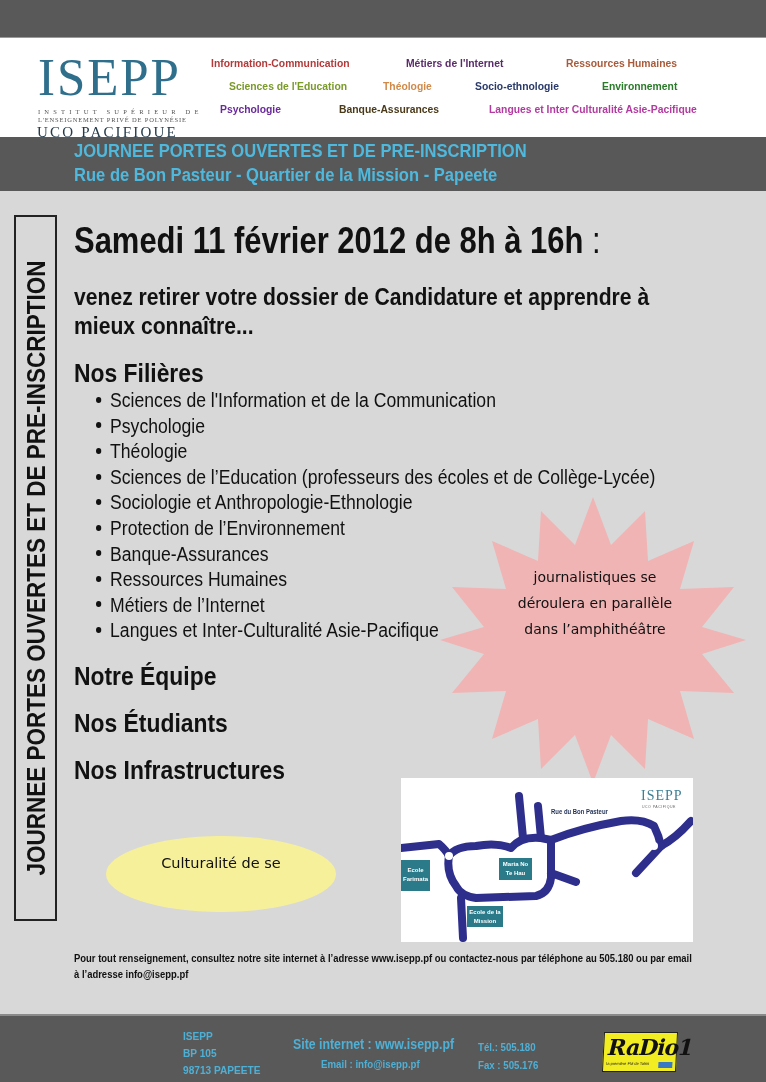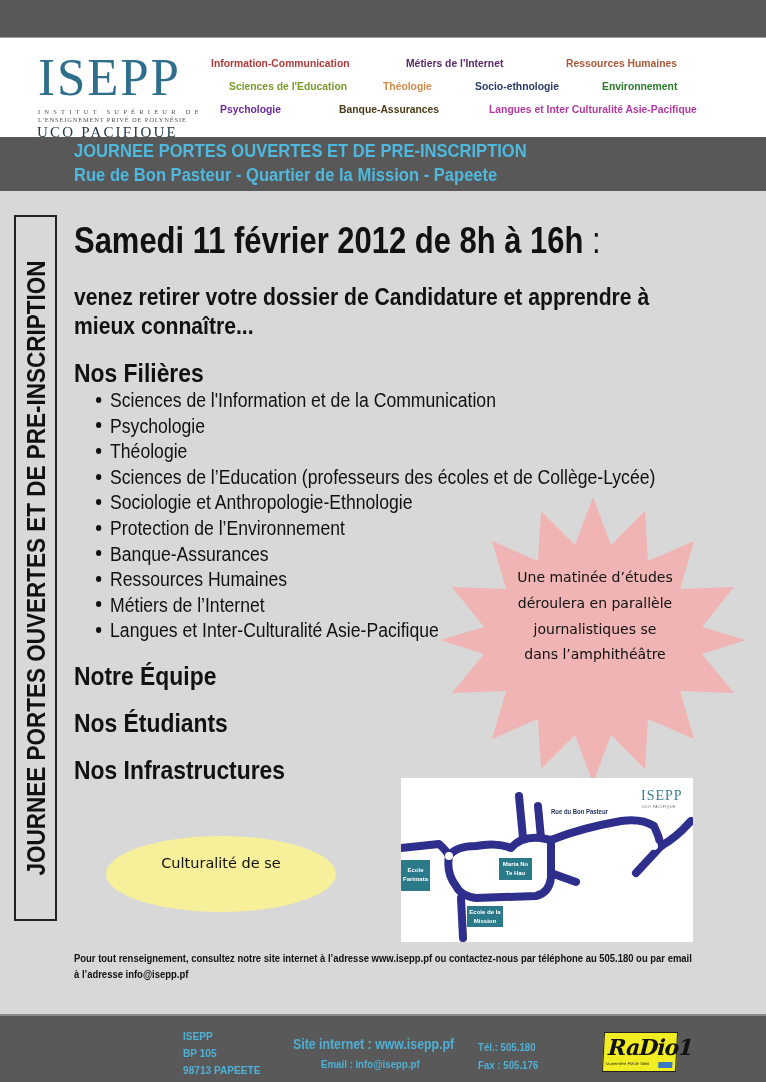--- a/index.html
+++ b/index.html
@@ -115,23 +115,22 @@
 </ul>
 
 <div class="sec" style="top:661px">Notre Équipe</div>
 <div class="sec" style="top:708px">Nos Étudiants</div>
 <div class="sec" style="top:755px">Nos Infrastructures</div>
 
 <svg class="star" viewBox="0 0 306 286">
   <polygon fill="#f0b4b4" points="153,0 171,48 205,14 208,64 254,44 240,92 294,90 262,130 306,143 262,157 294,196 240,194 254,242 208,222 205,272 171,238 153,286 135,238 101,272 98,222 52,242 66,194 12,196 44,157 0,143 44,130 12,90 66,92 52,44 98,64 101,14 135,48"></polygon>
 </svg>
 <div class="star-text">
-  <div>Une matinée d’études</div>
+  <div>journalistiques se</div>
   <div>déroulera en parallèle</div>
-  <div>journalistiques se</div>
   <div>dans l’amphithéâtre</div>
 </div>
 
 <div class="map">
   <svg width="292" height="164" viewBox="0 0 292 164">
     <g fill="none" stroke="#2e2e8c" stroke-width="8" stroke-linecap="round" stroke-linejoin="round">
       <path d="M0,70 L38,66 Q45,72 48,78"></path>
       <path d="M48,78 Q55,68 75,68 Q95,64 110,70 Q120,58 140,60 L150,62"></path>
       <path d="M48,78 Q45,95 55,108 Q60,118 75,120 L135,118 Q148,115 150,100 L150,62"></path>
       <path d="M118,18 L122,60"></path>

